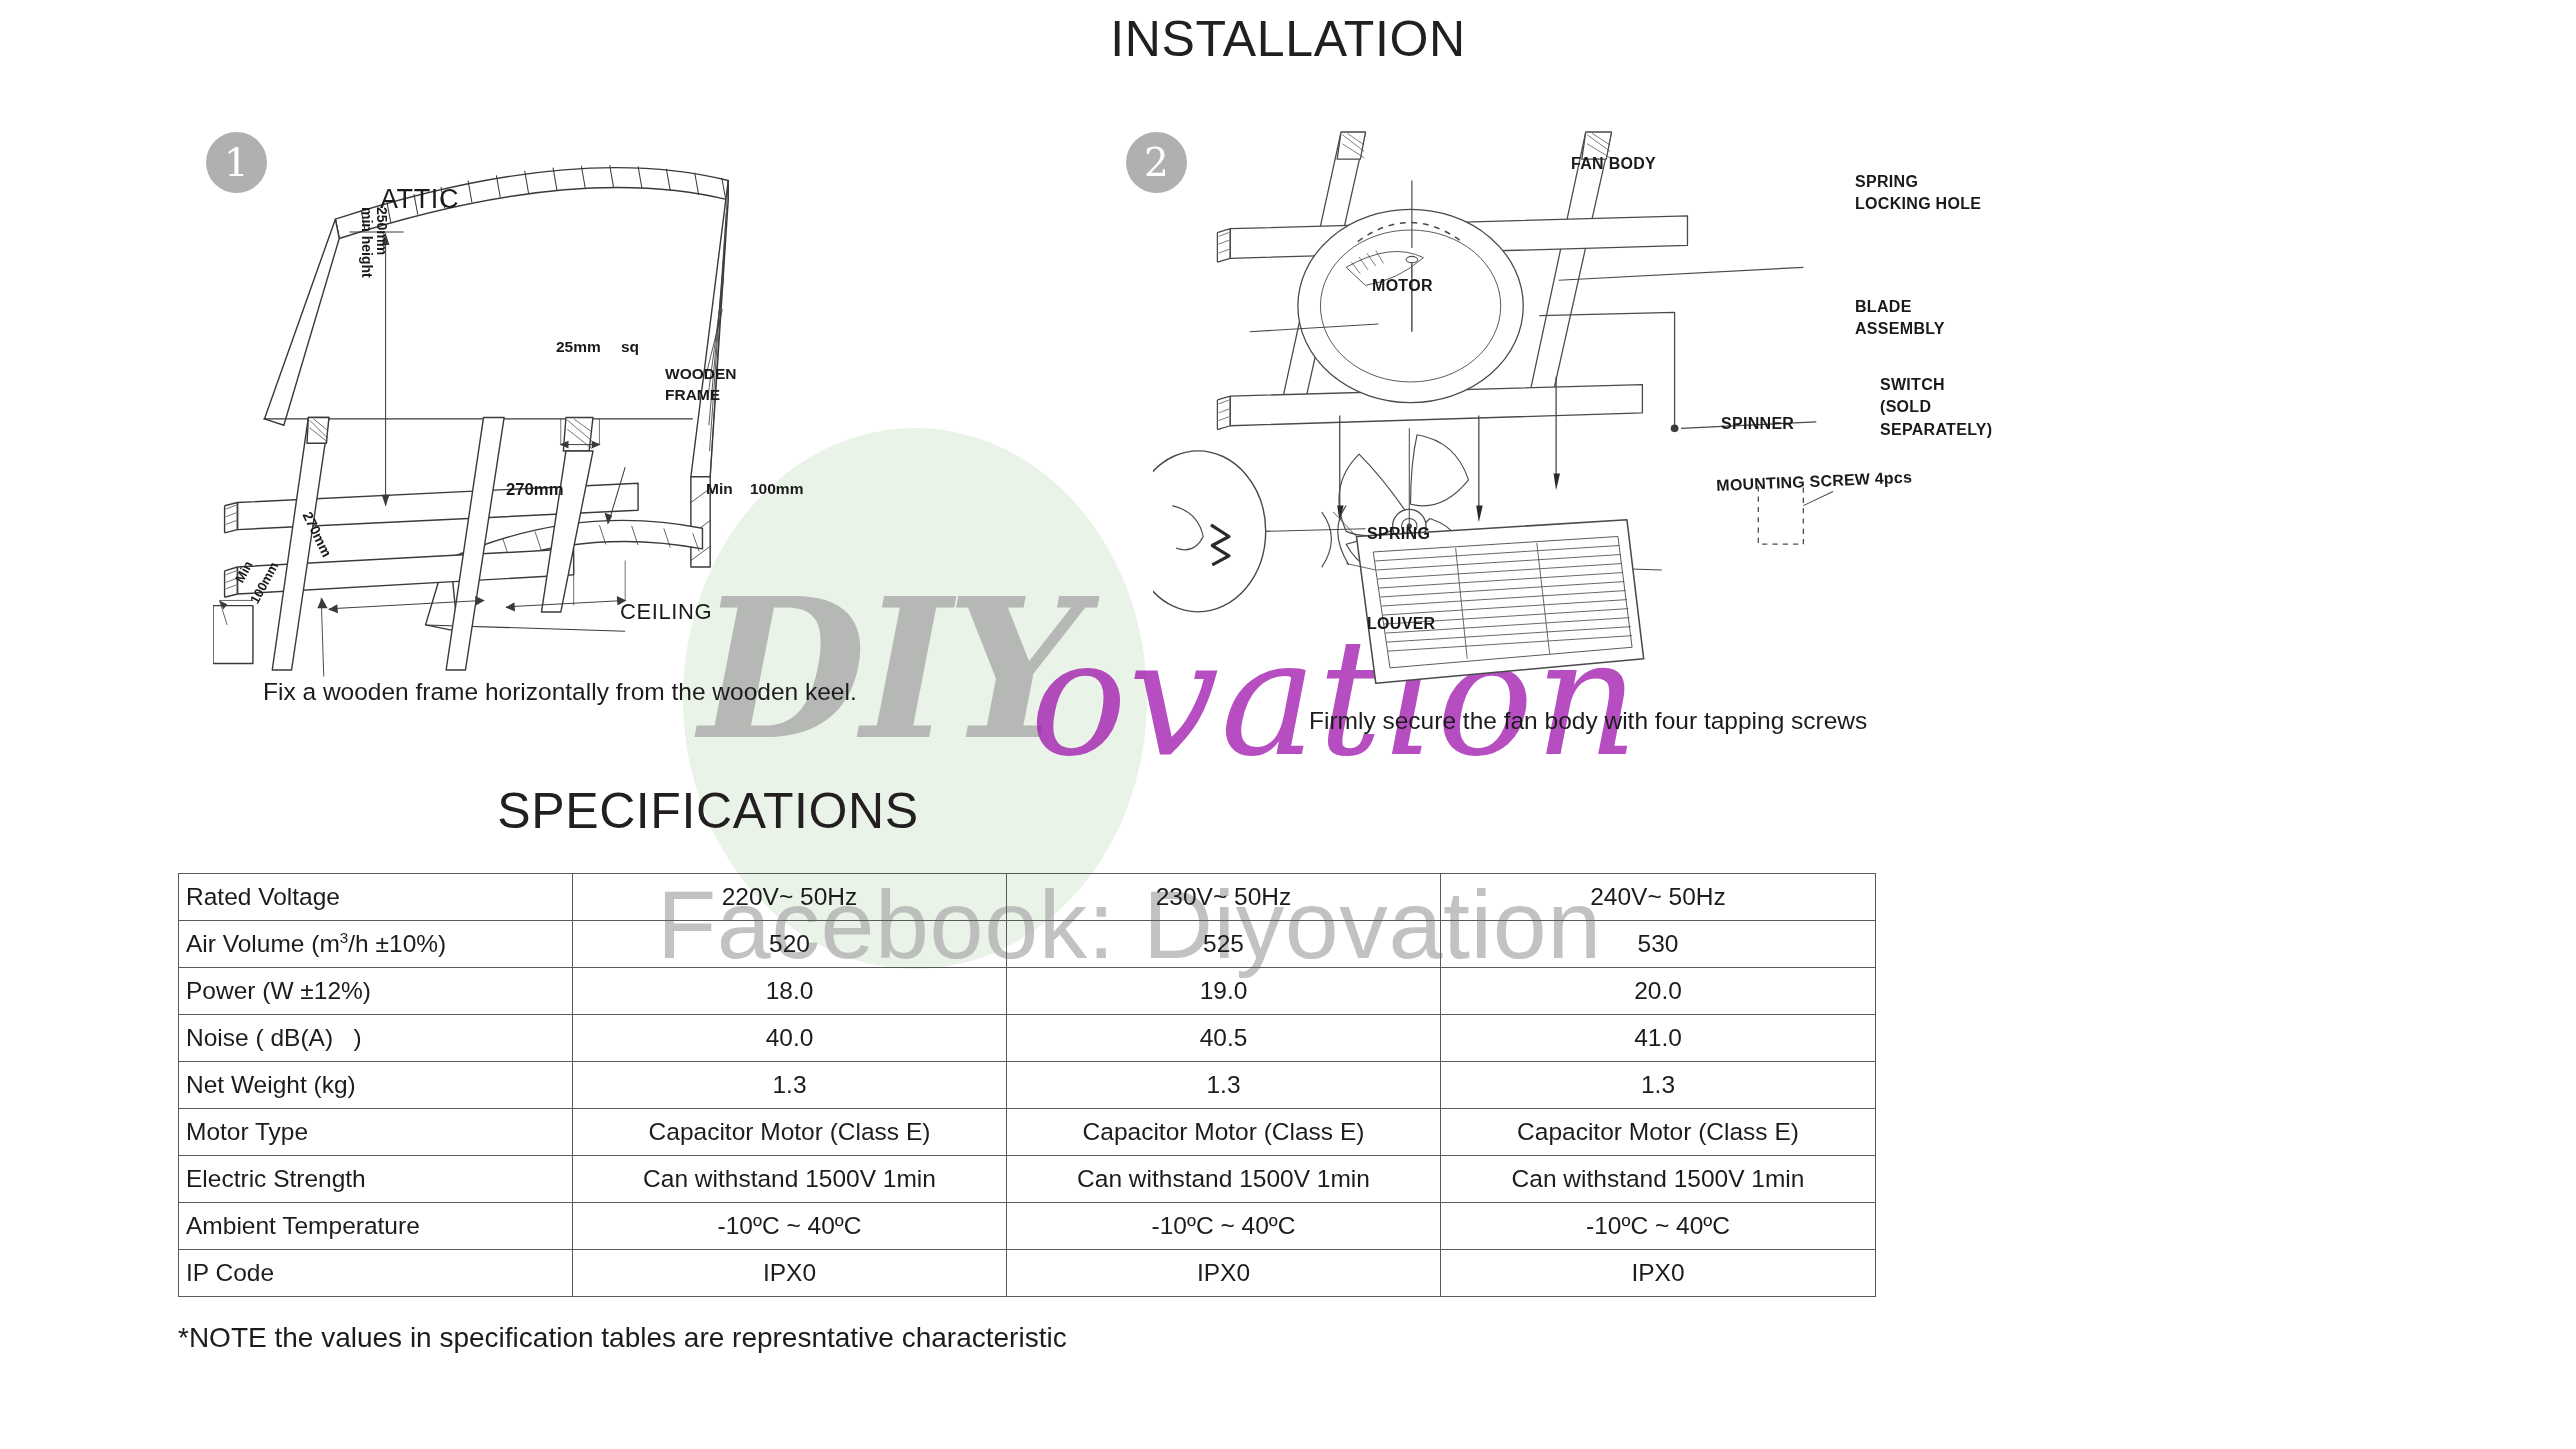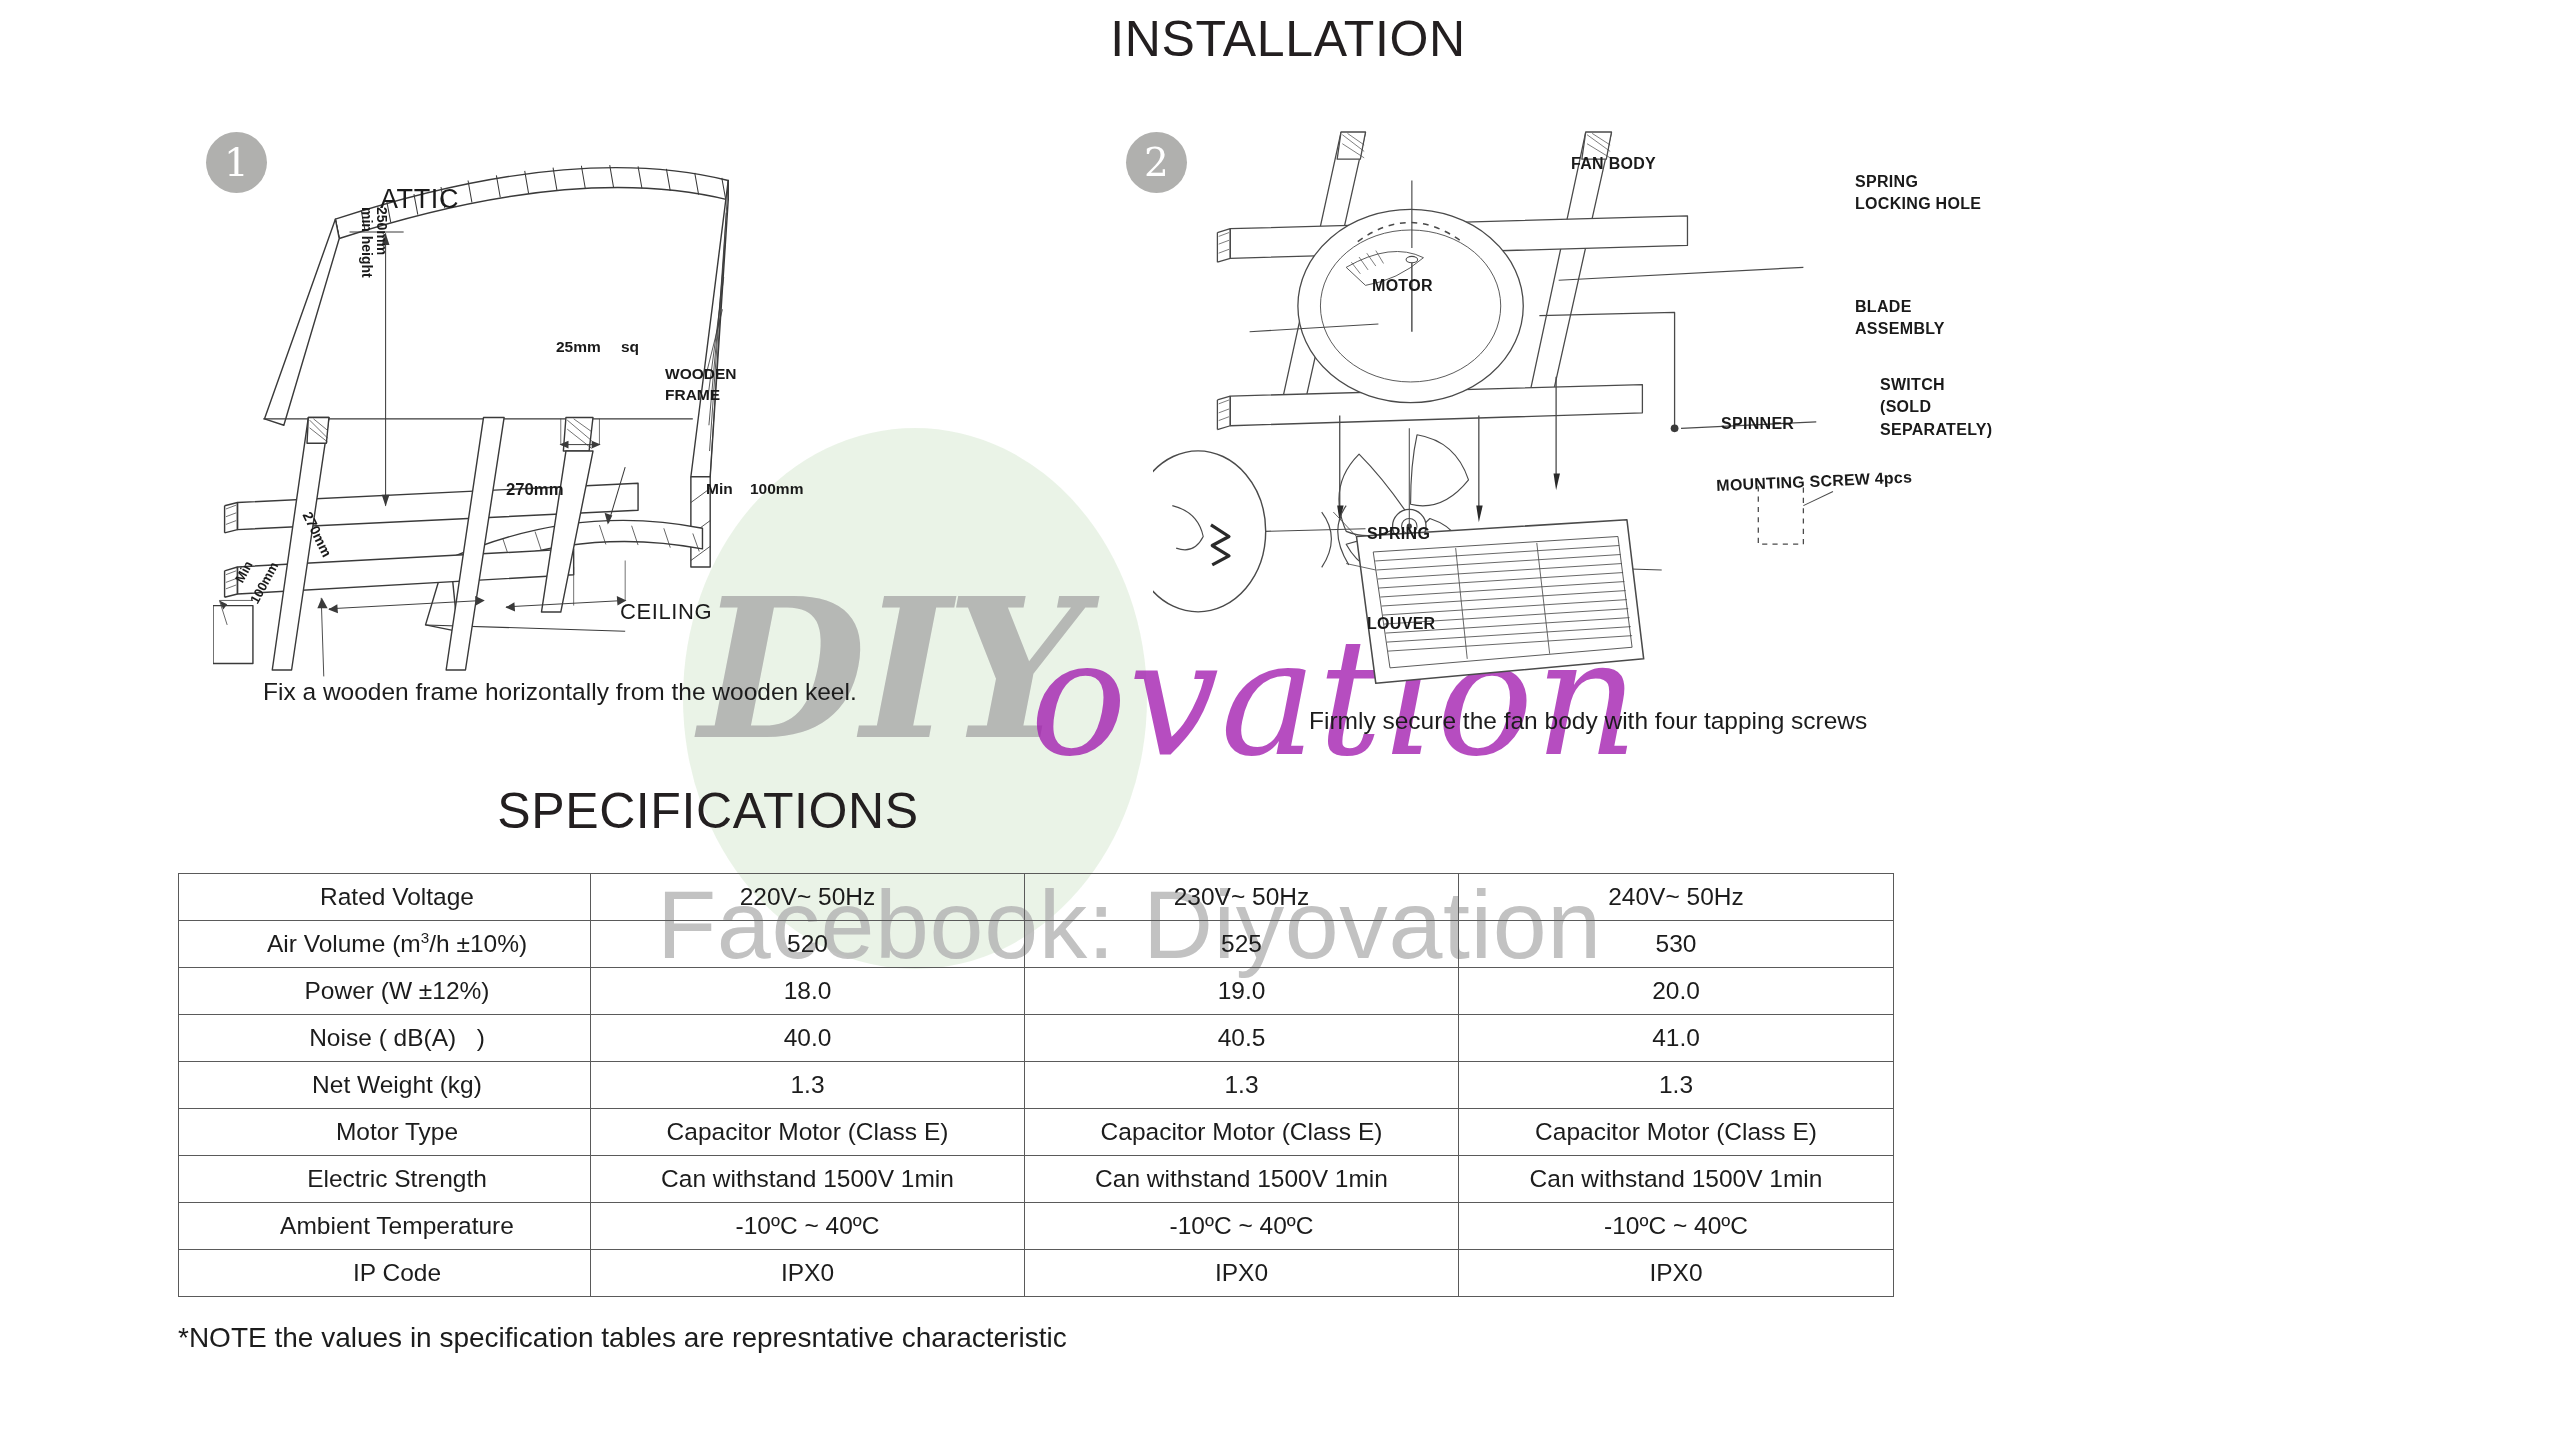--- a/index.html
+++ b/index.html
@@ -150,22 +150,22 @@
   table.spec td {
     border: 1.3px solid #5a5a5a;
     font-size: 24.5px;
     color: #1c1c1c;
     padding: 0 0 0 0;
     height: 46px;
     vertical-align: middle;
     background: transparent;
   }
   table.spec td.label {
-    text-align: center;
-    padding-left: 25px;
+    text-align: left;
+    padding-left: 7px;
     width: 386px;
   }
   table.spec td.val {
     text-align: center;
     width: 433px;
   }
   table.spec td.val.v2 { width: 433px; }
   table.spec td.val.v3 { width: 434px; }
   sup.sup3 { font-size: 0.62em; vertical-align: super; }
 

